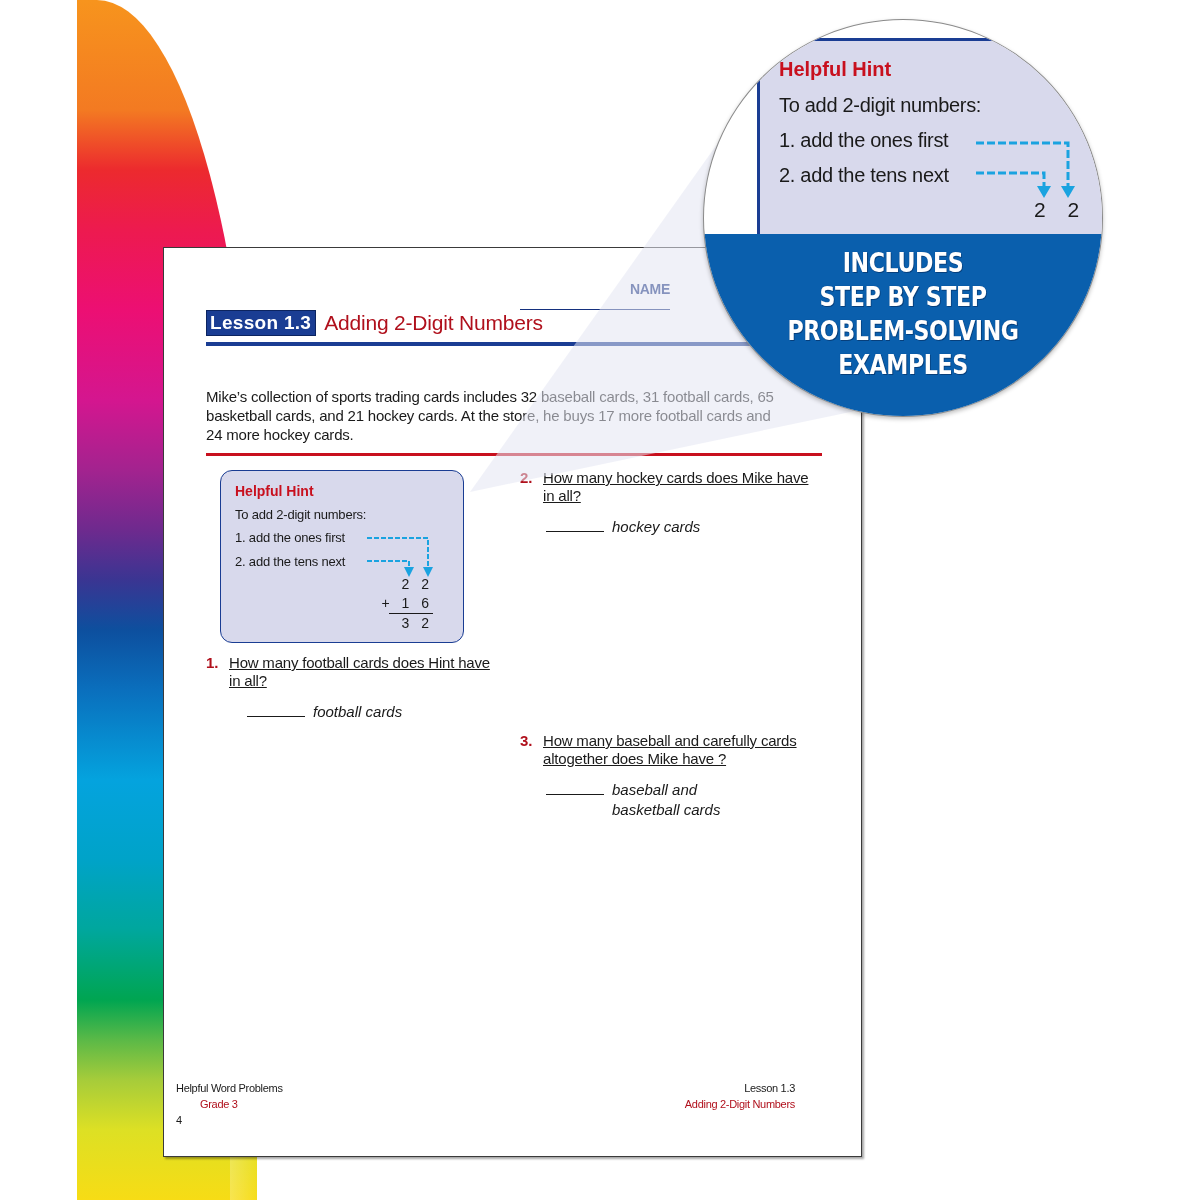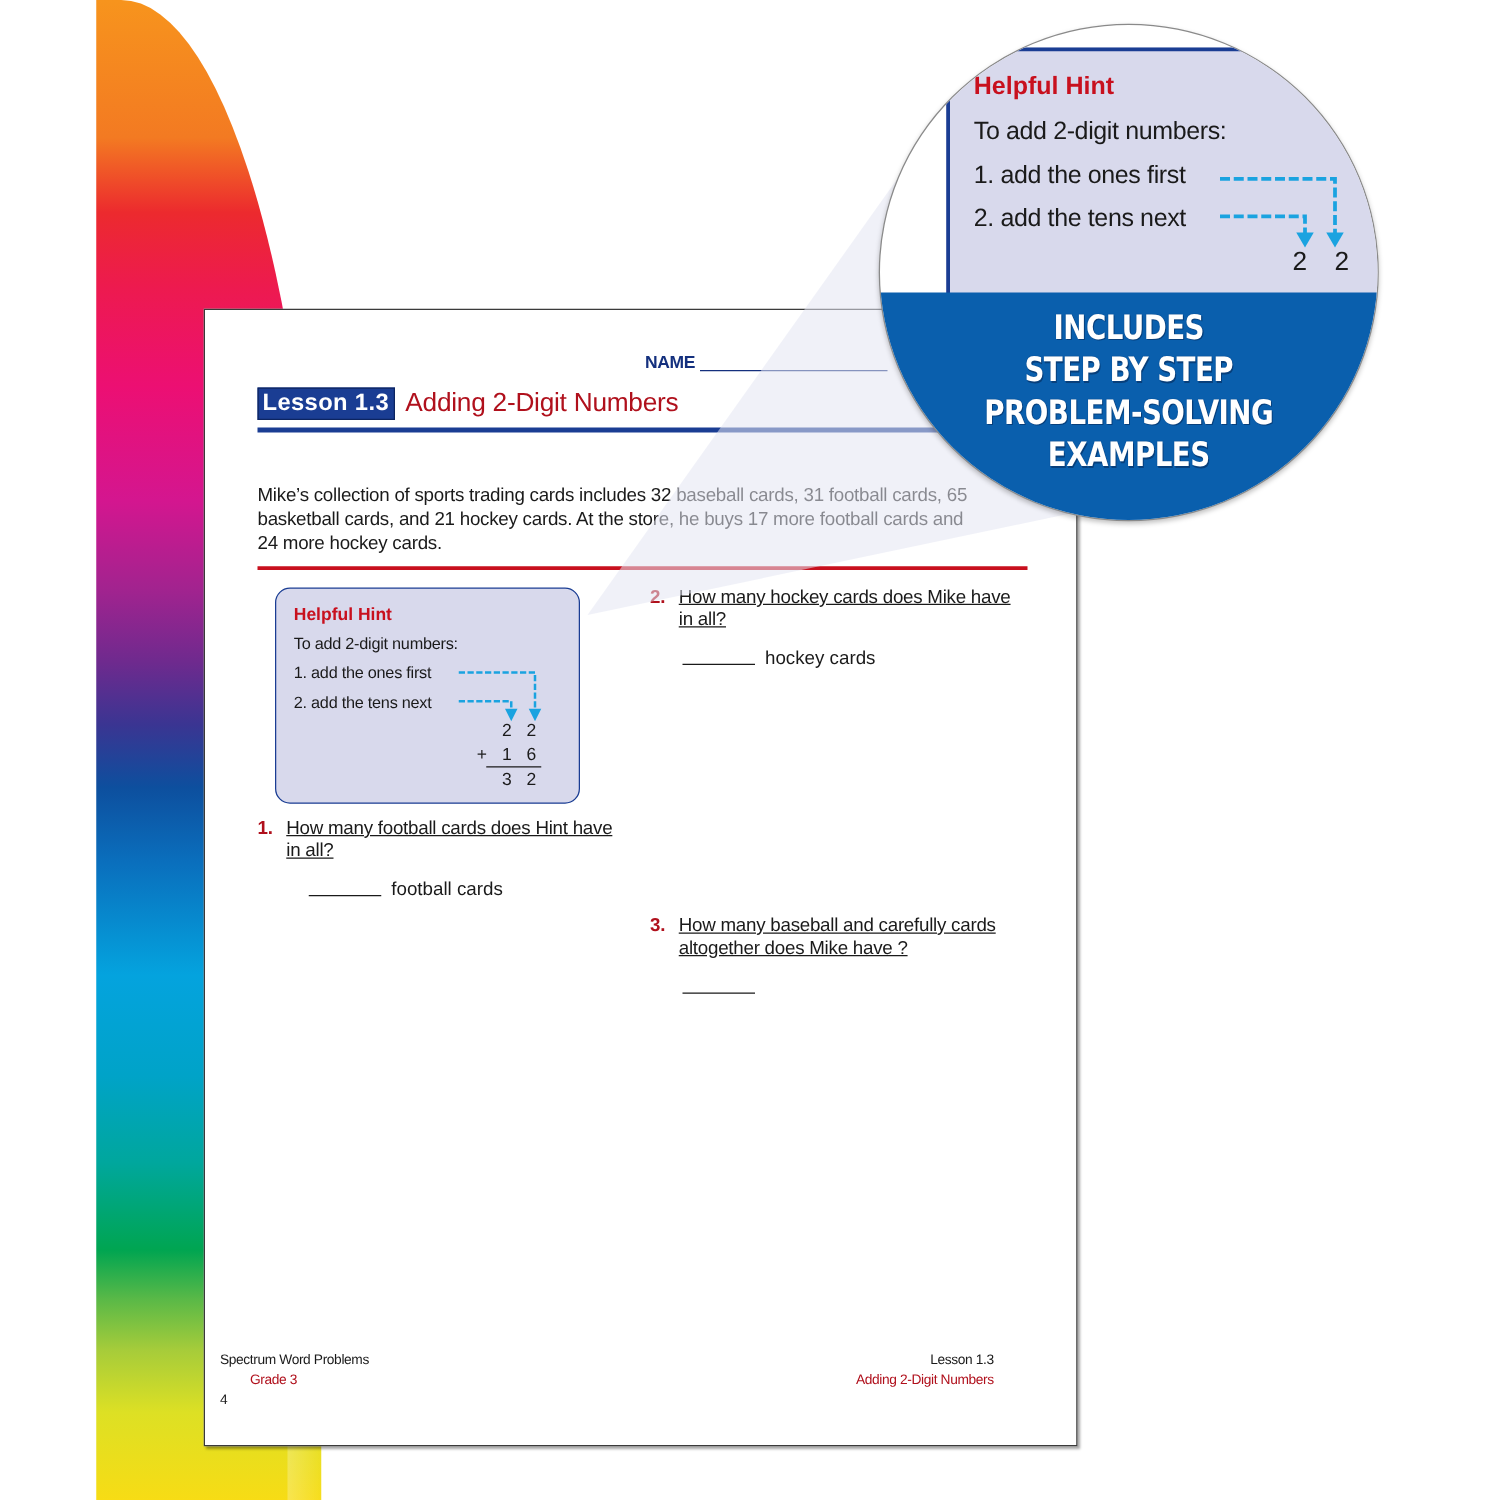--- a/index.html
+++ b/index.html
@@ -16,21 +16,21 @@
   .spine-glow { position:absolute; left:230px; top:0; width:30px; height:1200px;
     background:linear-gradient(to right, rgba(255,255,255,0.25), rgba(255,255,255,0));
     border-top-right-radius:40px 600px; }
 
   
   .page { position:absolute; left:163px; top:247px; width:697px; height:908px; background:#ffffff;
     border:1px solid #3a3a3a; box-shadow:2px 2px 2px rgba(0,0,0,0.35); }
 
   .wedge { position:absolute; left:0; top:0; width:1200px; height:1200px; pointer-events:none; }
 
-  .name-row { position:absolute; left:352px; top:33px; display:flex; align-items:flex-end; }
+  .name-row { position:absolute; left:352px; top:33px; display:flex; align-items:flex-end;flex-direction:column; }
   .name-label { font-family:"Liberation Sans", sans-serif; font-weight:bold; font-size:14px; color:#14307e; letter-spacing:-0.3px; }
   .name-line { width:150px; border-bottom:1px solid #14307e; margin-left:4px; height:12px; }
 
   .title-row { position:absolute; left:42px; top:62px; display:flex; align-items:center; }
   .lesson-badge { background:#1a3d93; color:#fff; font-family:"Liberation Sans", sans-serif; font-weight:bold;
     font-size:19px; padding:1px 4px 1px 3px; border:1px solid #0c2460; letter-spacing:0.3px; line-height:22px; }
   .lesson-title { color:#b0101c; font-family:"Liberation Sans", sans-serif; font-size:21px; margin-left:8px; letter-spacing:-0.2px; }
   .title-rule { position:absolute; left:42px; top:94px; width:615px; height:4px; background:#1a3d93; }
 
   .instructions { position:absolute; left:42px; top:114px; width:620px; font-family:"Liberation Sans", sans-serif;
@@ -43,21 +43,21 @@
     border:1.5px solid #1a3d93; border-radius:12px; }
   .hint-title { position:absolute; left:14px; top:12px; font-family:"Liberation Sans", sans-serif; font-weight:bold; font-size:14px; color:#c8101e; }
   .hint-line { position:absolute; left:14px; font-family:"Liberation Sans", sans-serif; font-size:13px; color:#1a1a1a; letter-spacing:-0.2px; }
   .hint-sum { position:absolute; right:30px; top:104px; font-family:"Liberation Sans", sans-serif; font-size:14px; color:#1a1a1a; text-align:right; line-height:19px; }
   .hint-sum .row { letter-spacing:4px; }
   .sum-rule { border-top:1.3px solid #1a1a1a; width:44px; margin-left:auto; }
 
   .q { position:absolute; font-family:"Liberation Sans", sans-serif; font-size:15px; color:#1a1a1a; line-height:18px; letter-spacing:-0.2px; }
   .q-num { position:absolute; left:0; top:0; color:#b0101c; font-weight:bold; }
   .q-text { margin-left:23px;text-decoration:underline; }
-  .answer-row { position:absolute; display:flex; font-family:"Liberation Sans", sans-serif; font-size:15px; color:#1a1a1a; line-height:20px; }
+  .answer-row { position:absolute; display:flex; font-family:"Liberation Sans", sans-serif; font-size:15px; color:#1a1a1a; line-height:20px;font-style:italic; }
   .blank { width:58px; border-bottom:1.3px solid #1a1a1a; height:14px; margin-right:8px; flex-shrink:0; }
 
   .footer-left { position:absolute; left:12px; top:832px; font-family:"Liberation Sans", sans-serif; font-size:11px; line-height:16px; color:#1a1a1a; letter-spacing:-0.3px; }
   .footer-right { position:absolute; right:66px; top:832px; text-align:right; font-family:"Liberation Sans", sans-serif; font-size:11px; line-height:16px; color:#1a1a1a; letter-spacing:-0.3px; }
   .red { color:#b0101c;margin-left:24px; }
 
   
   .magnifier { position:absolute; left:703px; top:19px; width:398px; height:396px; border-radius:50%;
     overflow:hidden; background:#ffffff; border:1px solid #8a8a8a; box-shadow:0 2px 4px rgba(0,0,0,0.25); }
   .mag-hint { position:absolute; left:53px; top:0; width:400px; height:216px; background:#d8d9ec; border-left:3px solid #1a3d93; border-top:3px solid #1a3d93; top:18px; }
@@ -128,24 +128,25 @@
     <span class="blank"></span>
     <span>hockey cards</span>
   </div>
 
   <div class="q" style="left:356px;top:484px;width:290px">
     <span class="q-num">3.</span>
     <div class="q-text">How many baseball and carefully cards altogether does Mike have ?</div>
   </div>
   <div class="answer-row" style="left:382px;top:532px;width:220px">
     <span class="blank"></span>
+    <span>baseball and basketball cards</span>
   </div>
 
   <div class="footer-left">
-    <div>Spectrum Word Problems</div>
+    <div>Helpful Word Problems</div>
     <div class="red">Grade 3</div>
     <div>4</div>
   </div>
   <div class="footer-right">
     <div>Lesson 1.3</div>
     <div class="red">Adding 2-Digit Numbers</div>
   </div>
 </div>
 
 <svg class="wedge">

